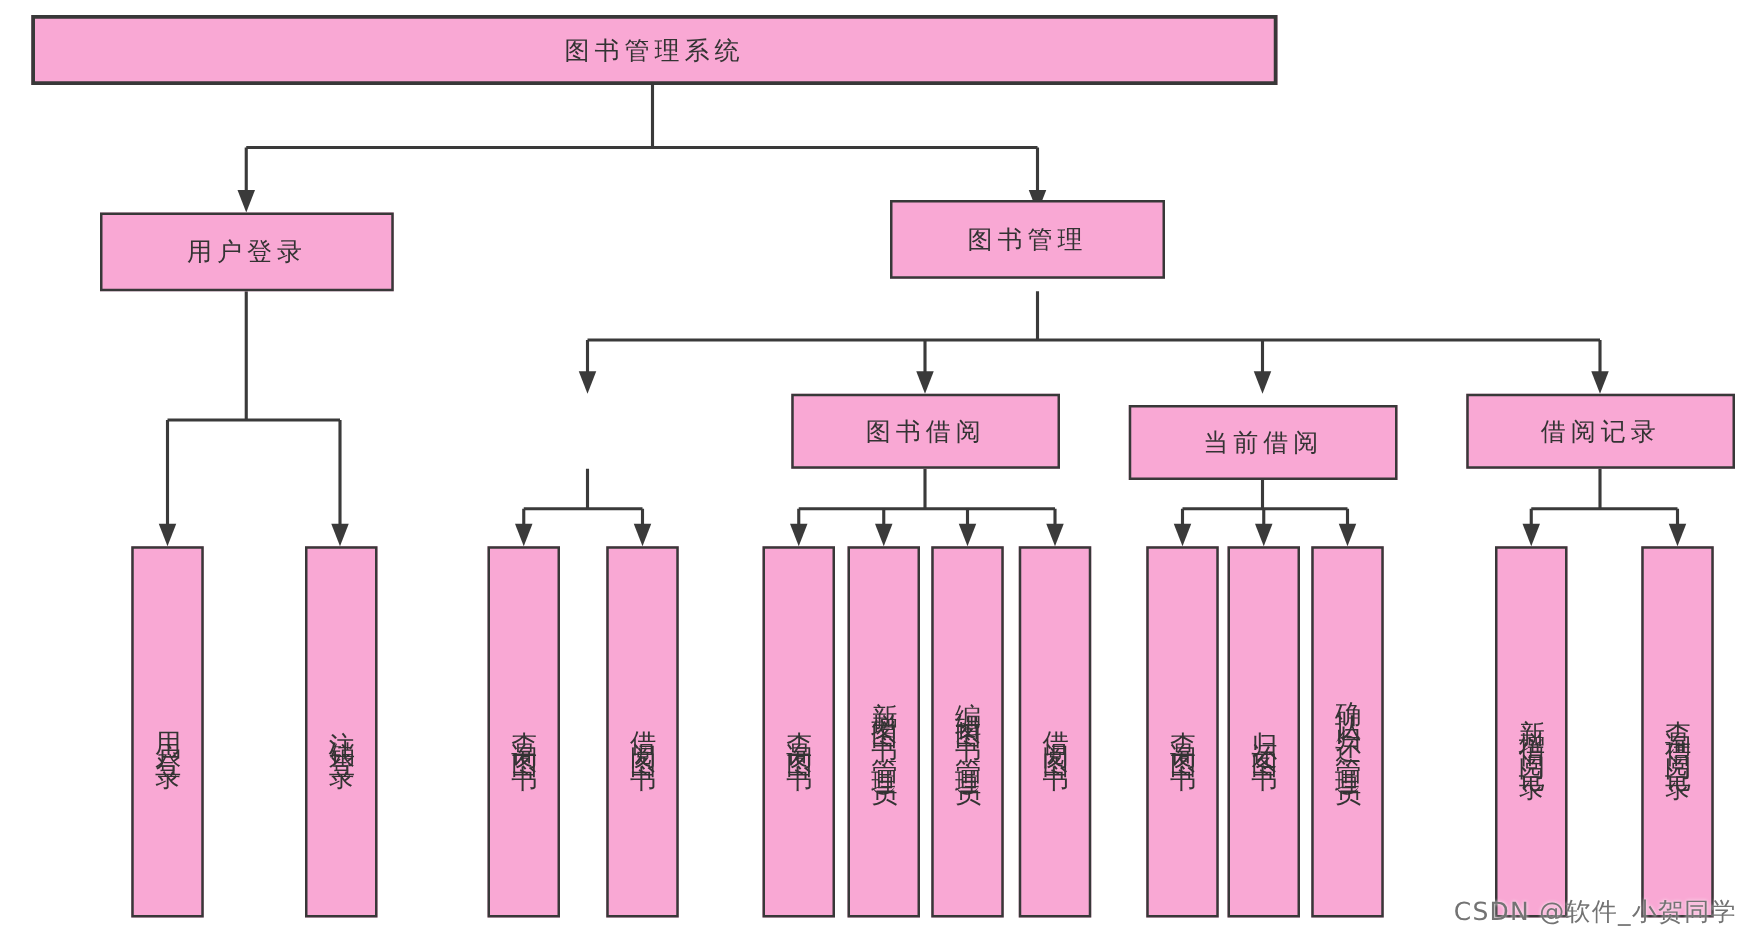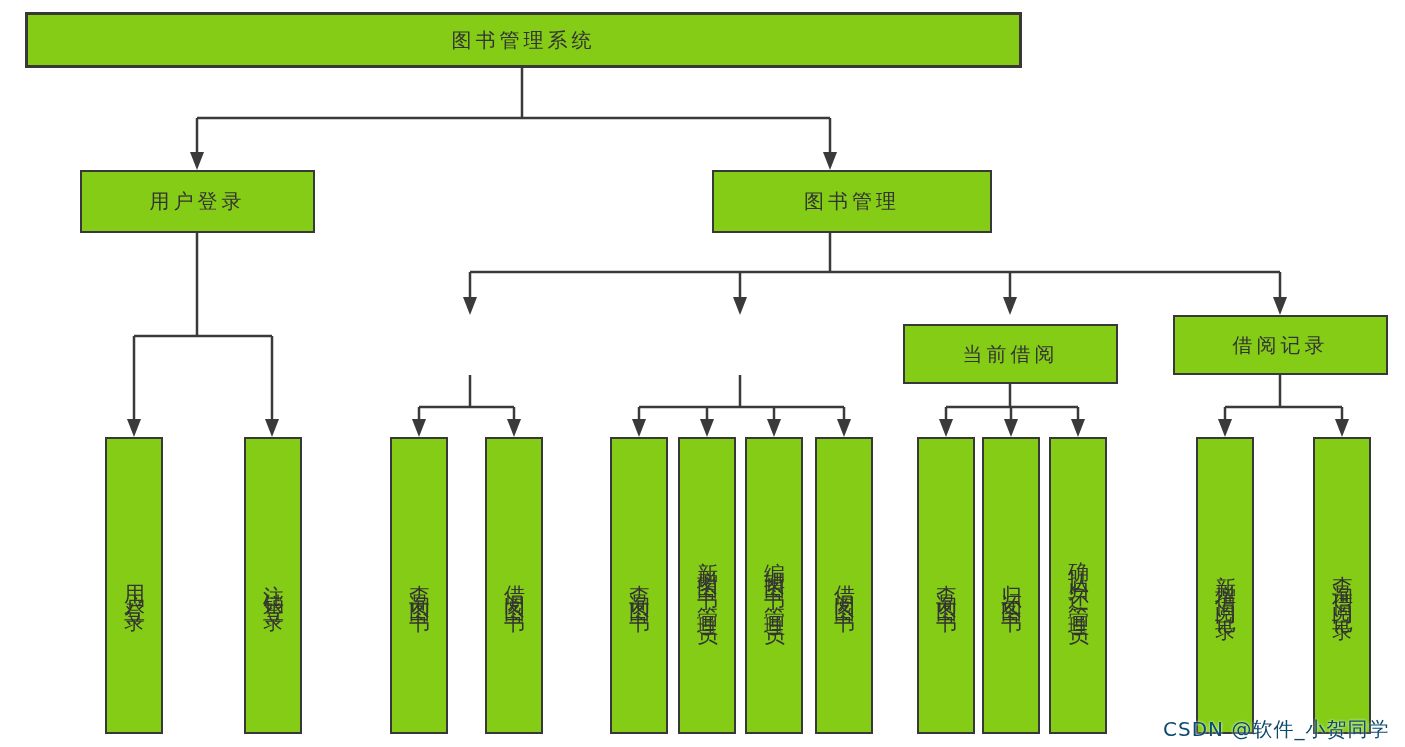--- a/index.html
+++ b/index.html
@@ -19,21 +19,21 @@
     position: absolute;
     left: 0;
     top: 0;
     width: 1405px;
     height: 747px;
     pointer-events: none;
   }
   .box, .vbox {
     position: absolute;
     box-sizing: border-box;
-    background: #84cc16;
+    background: #f9a8d4;
     border: 2px solid #383838;
     display: flex;
     align-items: center;
     justify-content: center;
     color: #333333;
   }
   .box.root {
     border-width: 3px;
   }
   .box span {
@@ -47,21 +47,21 @@
     font-size: 21px;
     letter-spacing: 9px;
     line-height: 1;
     white-space: nowrap;
   }
   .watermark {
     position: absolute;
     left: 1163px;
     top: 716px;
     font-size: 20px;
-    color: #0c4a6e;
+    color: #737373;
     letter-spacing: 1px;
     white-space: nowrap;
     z-index: 5;
     text-shadow: 0 0 3px #ffffff;
   }
 </style>
 </head>
 <body>
 
 <div class="canvas">
@@ -121,24 +121,27 @@
       <polygon points="1342,437 1335,419 1349,419" fill="#3a3a3a"></polygon>
     </svg>
 
   <div class="box root" style="left:25px;top:12px;width:997px;height:56px">
     <span>图书管理系统</span>
   </div>
 
   <div class="box" style="left:80px;top:170px;width:235px;height:63px">
     <span>用户登录</span>
   </div>
-  <div class="box" style="left:712px;top:170px;width:280px;height:63px">
+  <div class="box" style="left:712px;top:160px;width:220px;height:63px">
     <span>图书管理</span>
   </div>
 
+  <div class="box" style="left:633px;top:315px;width:215px;height:60px">
+    <span>图书借阅</span>
+  </div>
   <div class="box" style="left:903px;top:324px;width:215px;height:60px">
     <span>当前借阅</span>
   </div>
   <div class="box" style="left:1173px;top:315px;width:215px;height:60px">
     <span>借阅记录</span>
   </div>
 
   <div class="vbox" style="left:105px;top:437px;width:58px;height:297px">
     <span>用户登录</span>
   </div>

